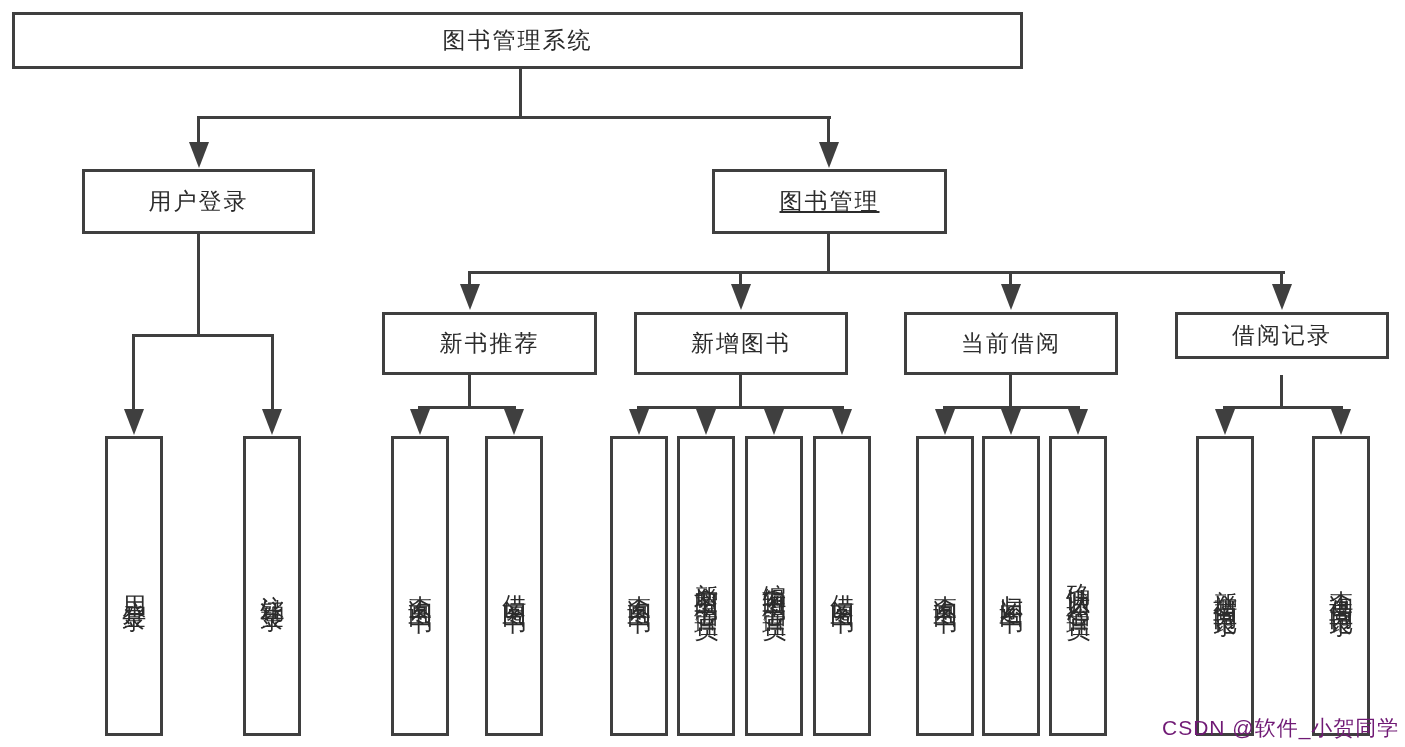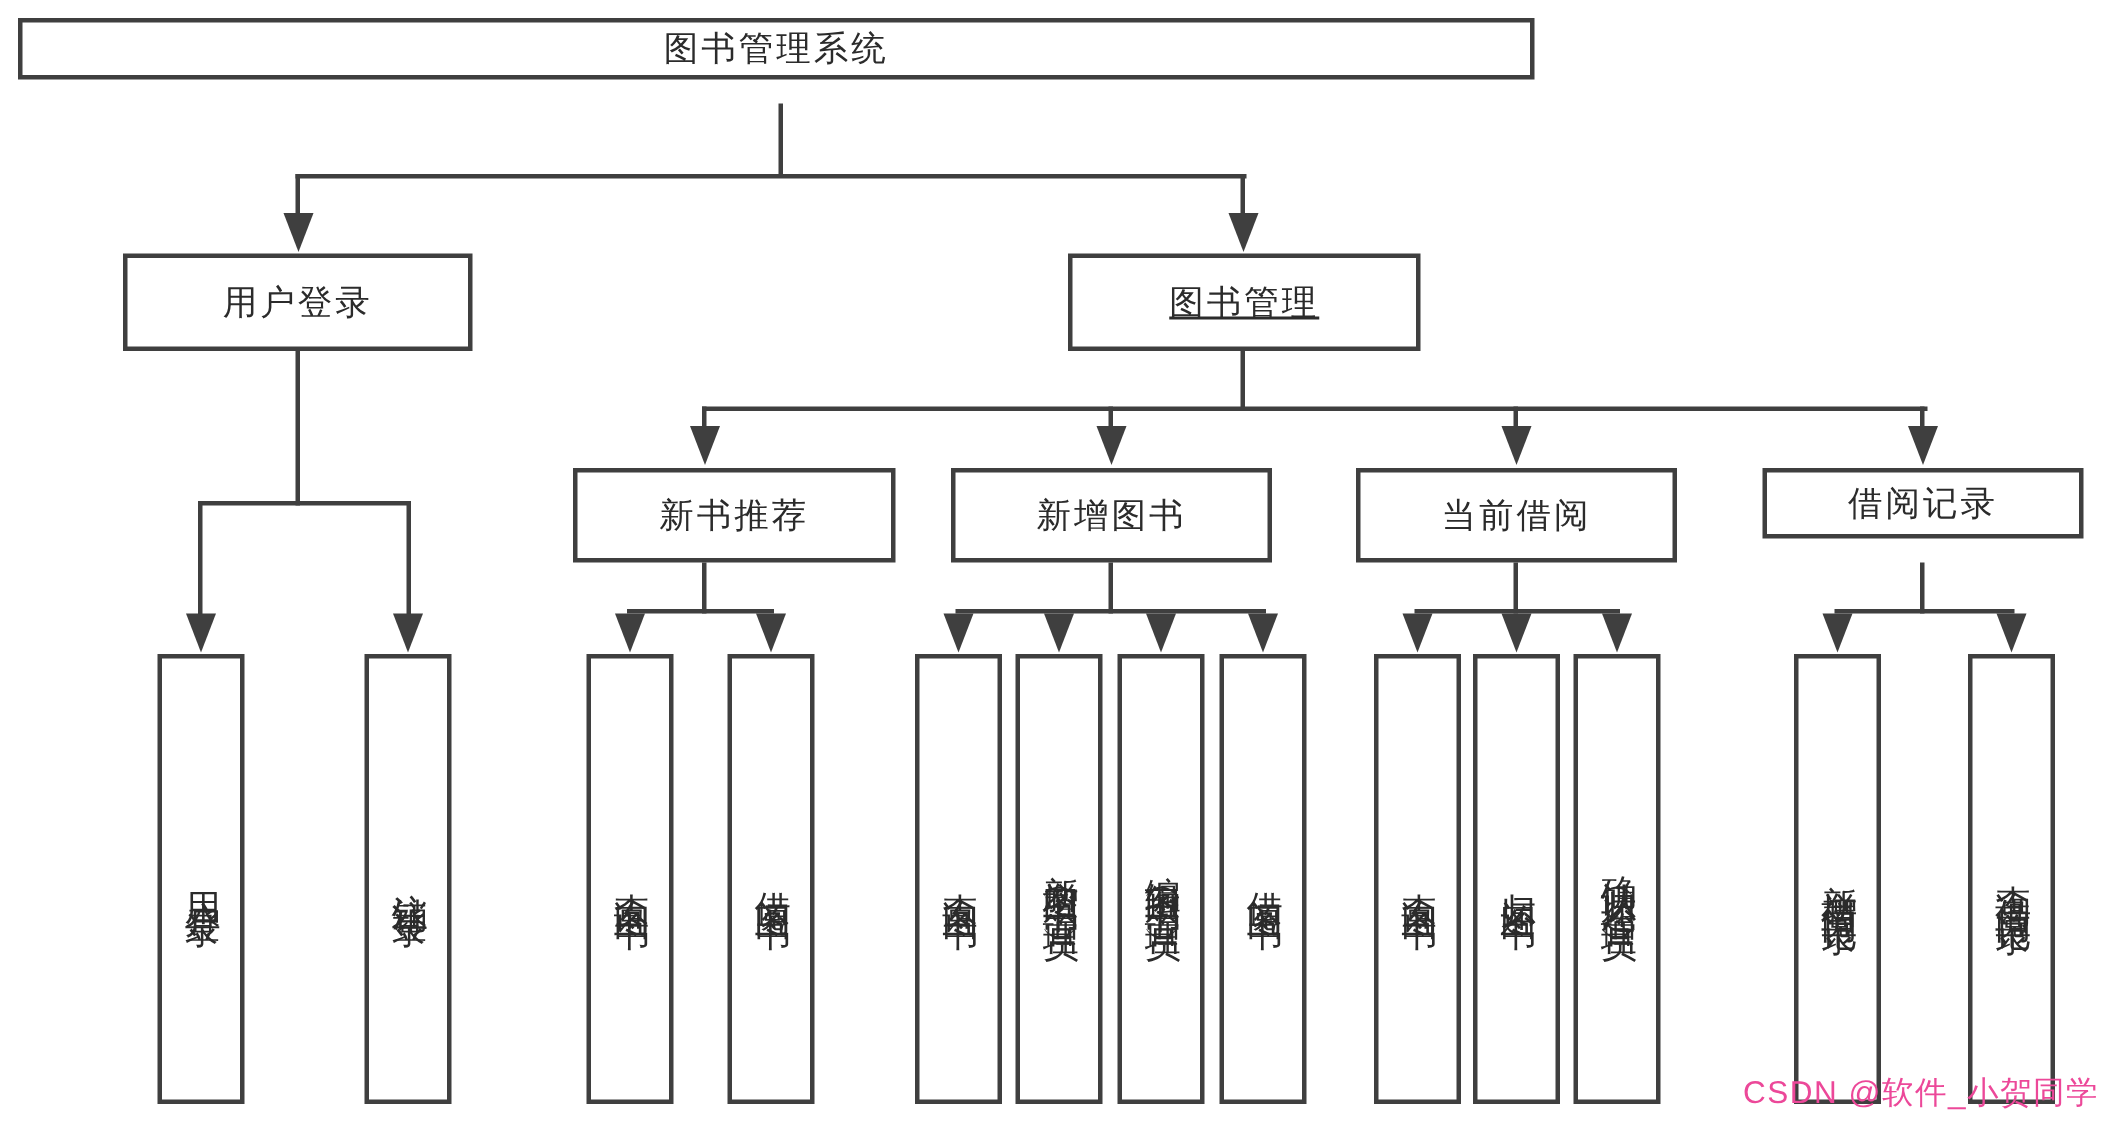--- a/index.html
+++ b/index.html
@@ -43,30 +43,30 @@
     border-left: 10px solid transparent;
     border-right: 10px solid transparent;
     border-top: 26px solid #3f3f3f;
   }
   .watermark {
     position: absolute;
     left: 1162px;
     top: 714px;
     font-size: 21px;
     letter-spacing: 1px;
-    color: #ec4899;
+    color: #701a75;
     white-space: nowrap;
   }
 </style>
 </head>
 <body>
 
 <div class="canvas">
 
-  <div class="box" style="left:12px; top:12px; width:1011px; height:41px;justify-content:center;">
+  <div class="box" style="left:12px; top:12px; width:1011px; height:57px;justify-content:center;">
     <span class="lbl">图书管理系统</span>
   </div>
 
   <div class="vl" style="left:519px; top:69px; height:49px;"></div>
   <div class="hl" style="left:197px; top:116px; width:634px;"></div>
   <div class="vl" style="left:197px; top:116px; height:28px;"></div>
   <div class="arr" style="left:189px; top:142px;"></div>
   <div class="vl" style="left:827px; top:116px; height:28px;"></div>
   <div class="arr" style="left:819px; top:142px;"></div>
 

